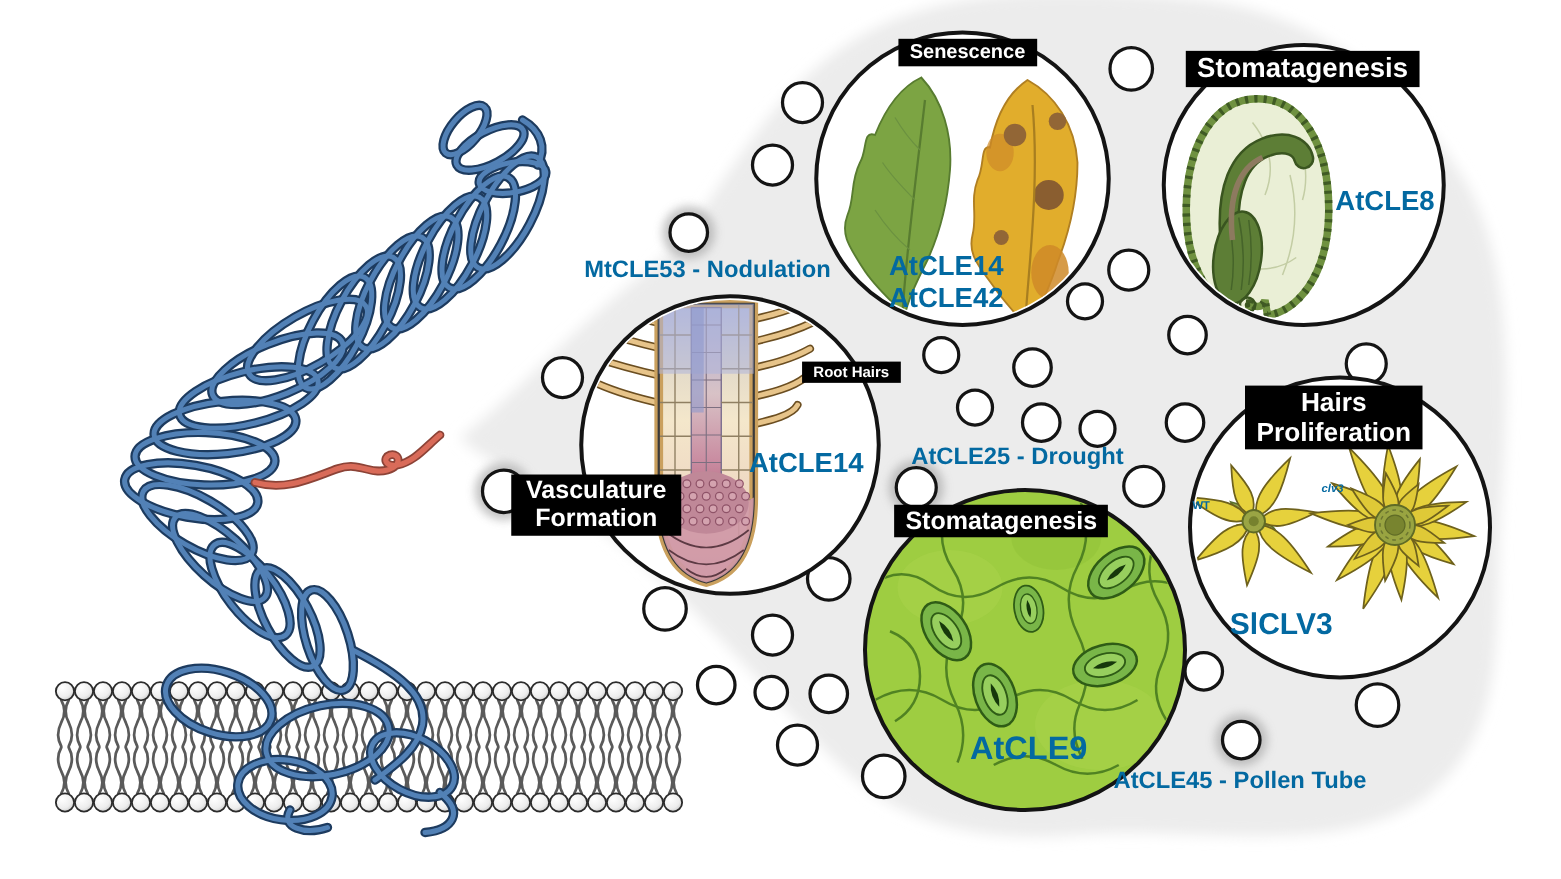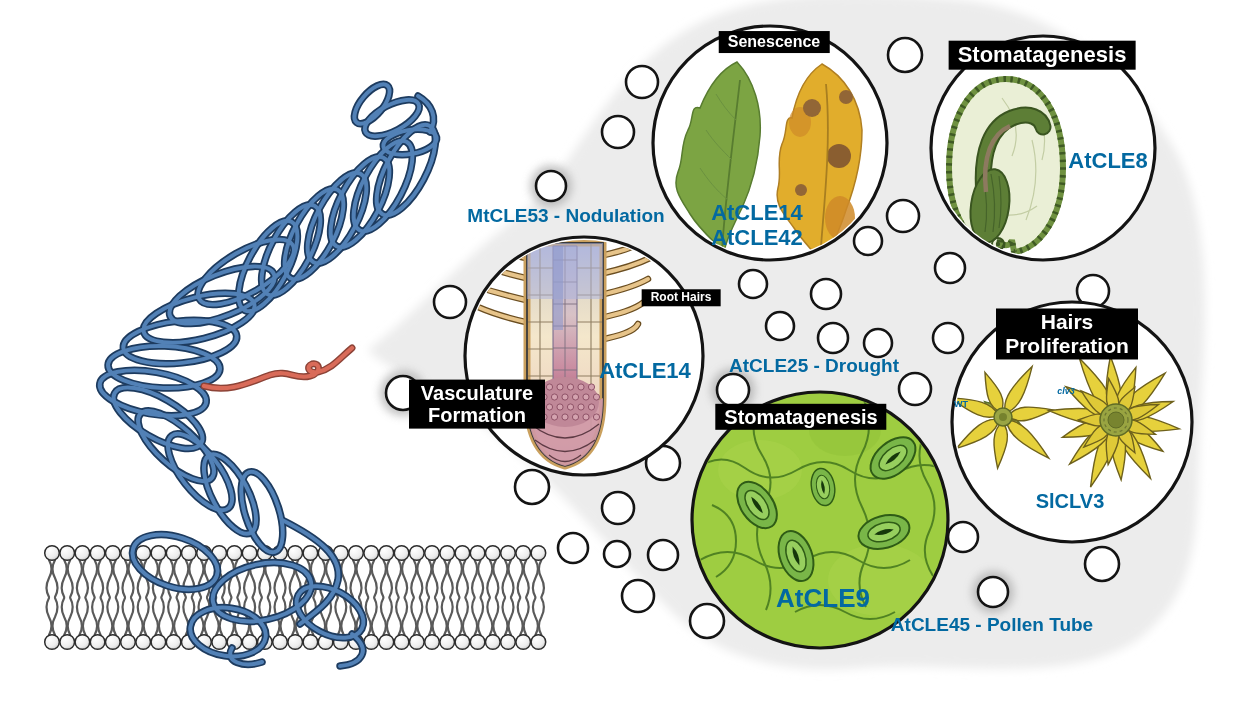--- a/index.html
+++ b/index.html
@@ -605,14 +605,14 @@
   <div class="lbl box" style="left:681px;top:298px;font-size:12px;">Root Hairs</div>
   <div class="lbl gene" style="left:645px;top:371px;">AtCLE14</div>
   <div class="lbl box wrap" style="left:477px;top:404px;font-size:20px;width:118px;">Vasculature Formation</div>
 
   <div class="lbl box" style="left:801px;top:417px;font-size:20px;">Stomatagenesis</div>
   <div class="lbl" style="left:823px;top:599px;font-size:26px;">AtCLE9</div>
 
   <div class="lbl box wrap" style="left:1067px;top:334px;font-size:21px;width:124px;">Hairs Proliferation</div>
   <div class="lbl micro" style="left:961px;top:404px;">WT</div>
   <div class="lbl micro italic" style="left:1066px;top:391px;">clv3</div>
-  <div class="lbl" style="left:1070px;top:501px;font-size:20px;">SlCLV3</div>
+  <div class="lbl" style="left:1025px;top:501px;font-size:24px;">SlCLV3</div>
 </div>
 
 </body></html>

